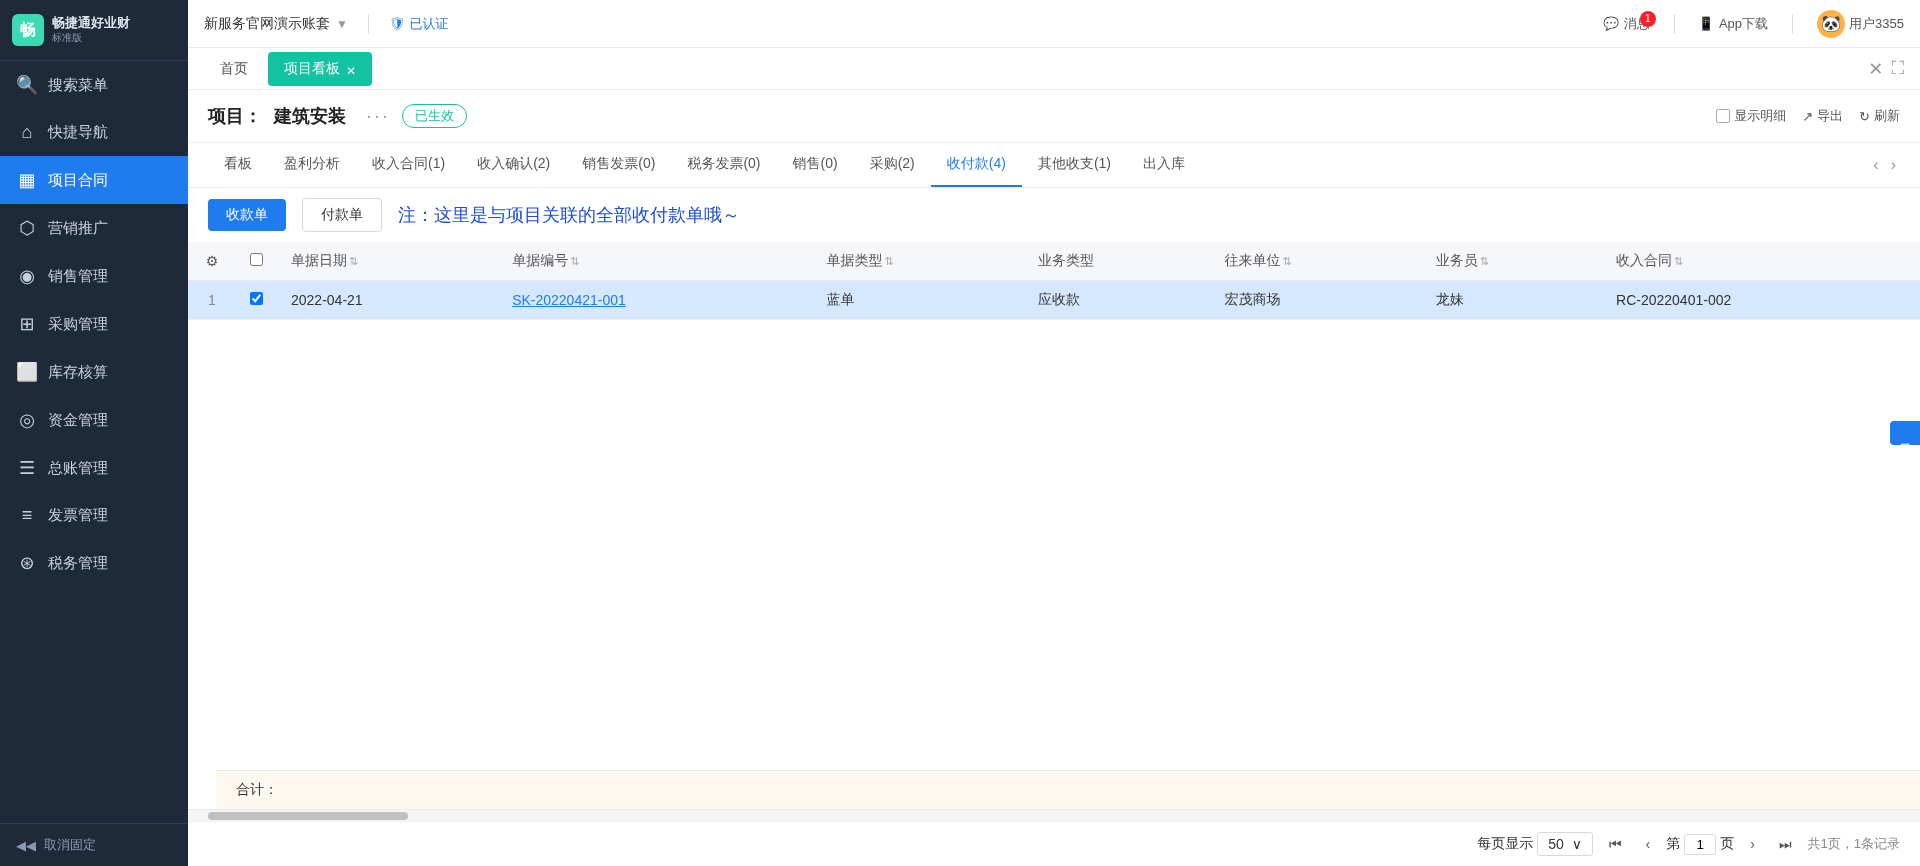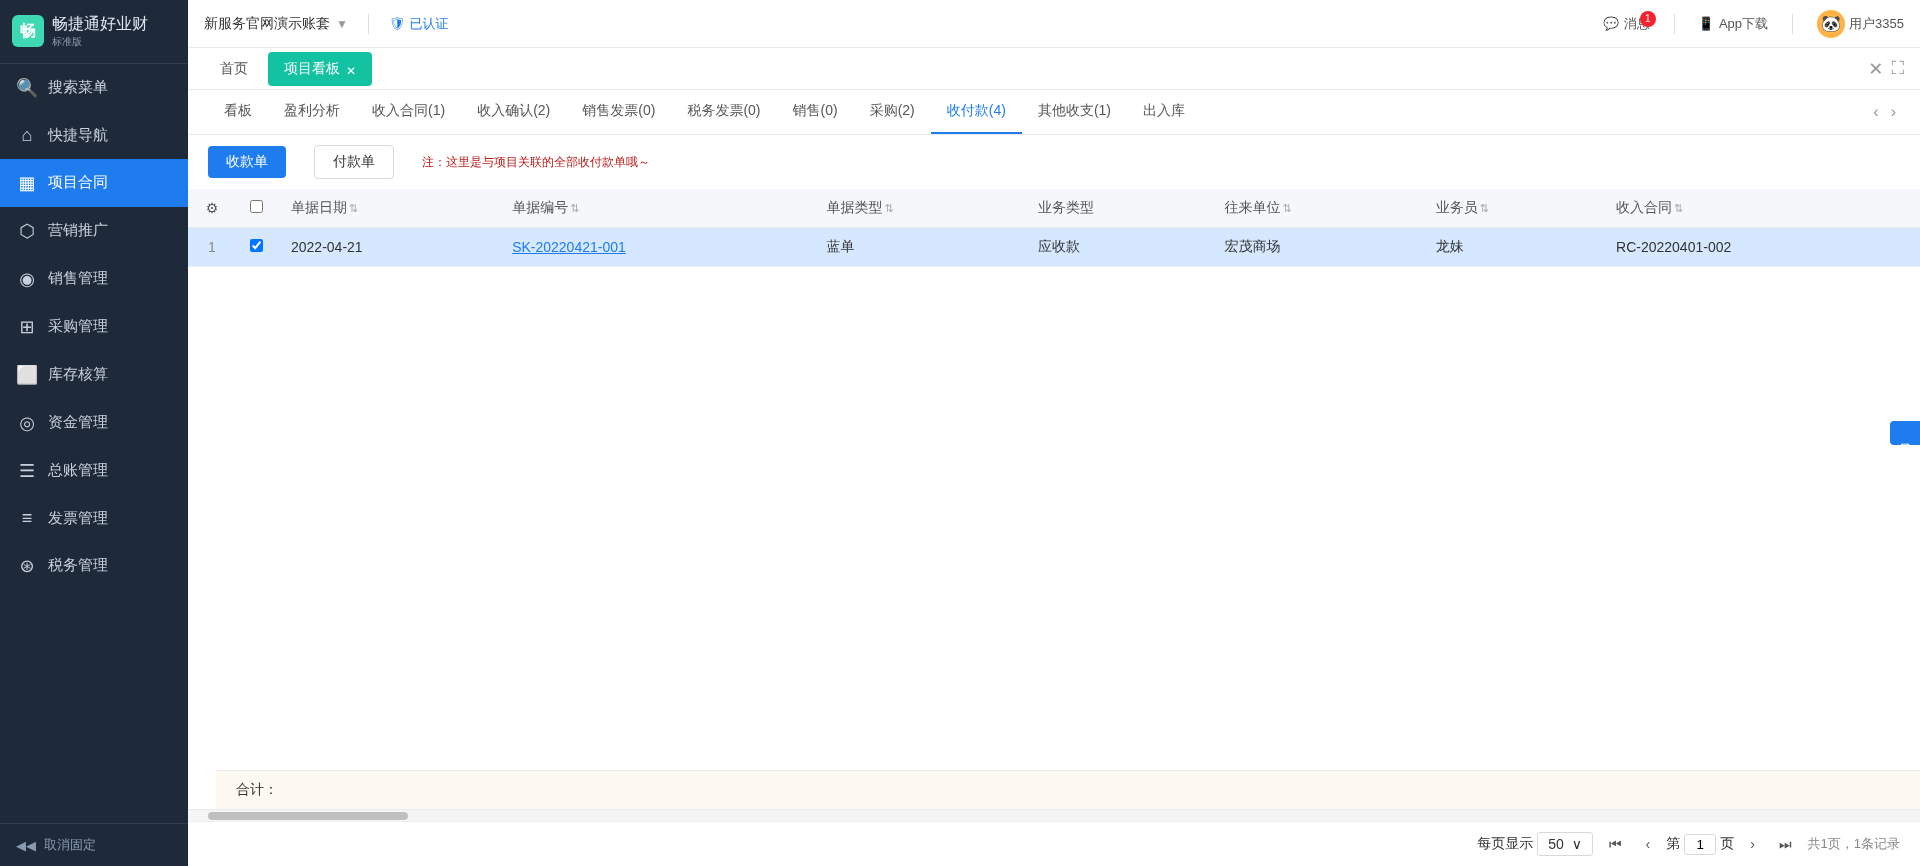--- a/index.html
+++ b/index.html
@@ -23,21 +23,21 @@
       gap: 8px;
     }
     .sidebar-logo-icon {
       width: 32px;
       height: 32px;
       background: #3dd9b3;
       border-radius: 6px;
       display: flex; align-items: center; justify-content: center;
       color: white; font-size: 16px; font-weight: bold;
     }
-    .sidebar-logo-text { font-size: 16px; color: #e0e6f0; line-height: 1.3; }
+    .sidebar-logo-text { font-size: 13px; color: #e0e6f0; line-height: 1.3; font-weight: bold; }
     .sidebar-logo-sub { font-size: 10px; color: #8a9ab0; }
     .sidebar-scroll { flex: 1; overflow-y: auto; }
     .sidebar-nav-item {
       display: flex;
       align-items: center;
       padding: 13px 16px;
       cursor: pointer;
       gap: 10px;
       transition: background 0.15s;
       color: #c8d0dc;
@@ -191,41 +191,41 @@
       font-weight: 500;
     }
     .sub-nav-arrows { margin-left: auto; display: flex; gap: 4px; }
     .sub-nav-arrow { color: #999; cursor: pointer; font-size: 16px; padding: 2px 4px; }
 
     
     .list-toolbar {
       display: flex;
       align-items: center;
       padding: 10px 20px;
-      gap: 28px;
+      gap: 16px;
     }
     .btn-primary {
       background: #1e7cef;
       color: white;
       border: none;
       border-radius: 4px;
       padding: 7px 18px;
       cursor: pointer;
       font-size: 14px;
     }
     .btn-secondary {
       background: #fff;
       color: #333;
       border: 1px solid #d9d9d9;
       border-radius: 4px;
       padding: 7px 18px;
       cursor: pointer;
       font-size: 14px;
     }
-    .note-text { color: #b91c1c; font-size: 12px; text-align: center; }
+    .note-text { color: #1d4ed8; font-size: 18px; text-align: center; }
 
     
     .table-container {
       flex: 1;
       overflow: auto;
       padding: 0;
     }
     table {
       width: 100%;
       border-collapse: collapse;
@@ -444,20 +444,40 @@
       <span class="tab-close">✕</span>
     </div>
     <div class="tab-expand">
       <button class="tab-expand-btn">✕</button>
       <button class="tab-expand-btn">⛶</button>
     </div>
   </div>
 
   <div class="content-area">
 
+    <div class="project-header">
+      <span style="font-size:18px;font-weight:bold;color:#222;">项目：</span>
+      <span class="project-title">建筑安装</span>
+      <span class="project-more">···</span>
+      <span class="status-badge">已生效</span>
+      <div class="project-actions">
+        <label class="project-action-btn">
+          <span class="checkbox-display"></span>
+          <span>显示明细</span>
+        </label>
+        <div class="project-action-btn">
+          <span>↗</span>
+          <span>导出</span>
+        </div>
+        <div class="project-action-btn">
+          <span>↻</span>
+          <span>刷新</span>
+        </div>
+      </div>
+    </div>
 
     <div class="sub-nav">
       <div class="sub-nav-item">看板</div>
       <div class="sub-nav-item">盈利分析</div>
       <div class="sub-nav-item">收入合同(1)</div>
       <div class="sub-nav-item">收入确认(2)</div>
       <div class="sub-nav-item">销售发票(0)</div>
       <div class="sub-nav-item">税务发票(0)</div>
       <div class="sub-nav-item">销售(0)</div>
       <div class="sub-nav-item">采购(2)</div>

